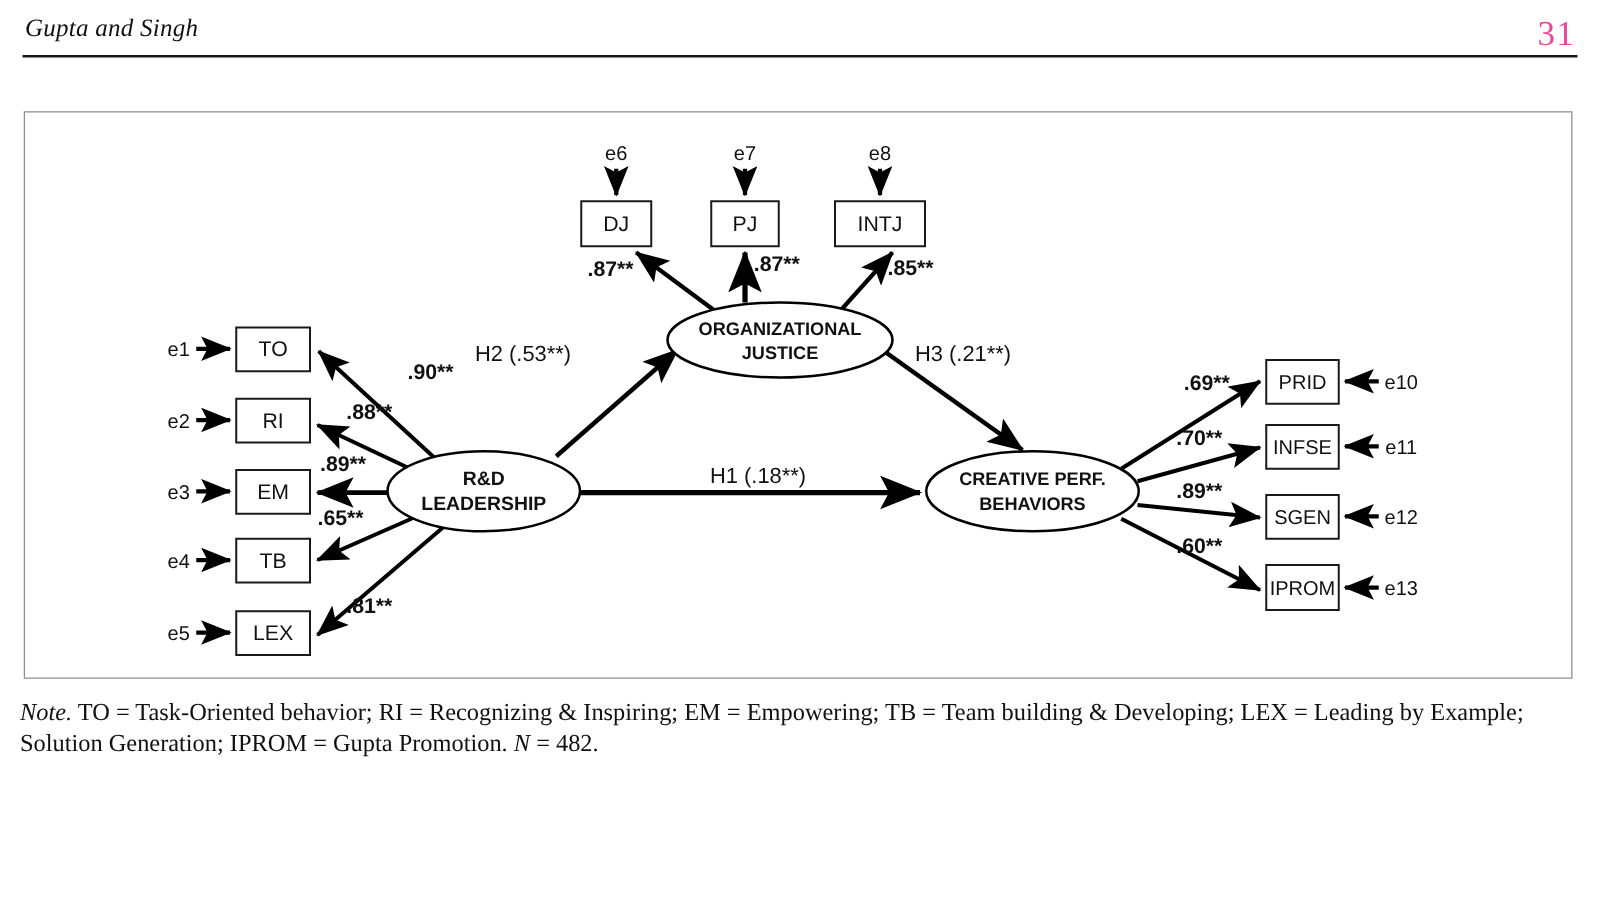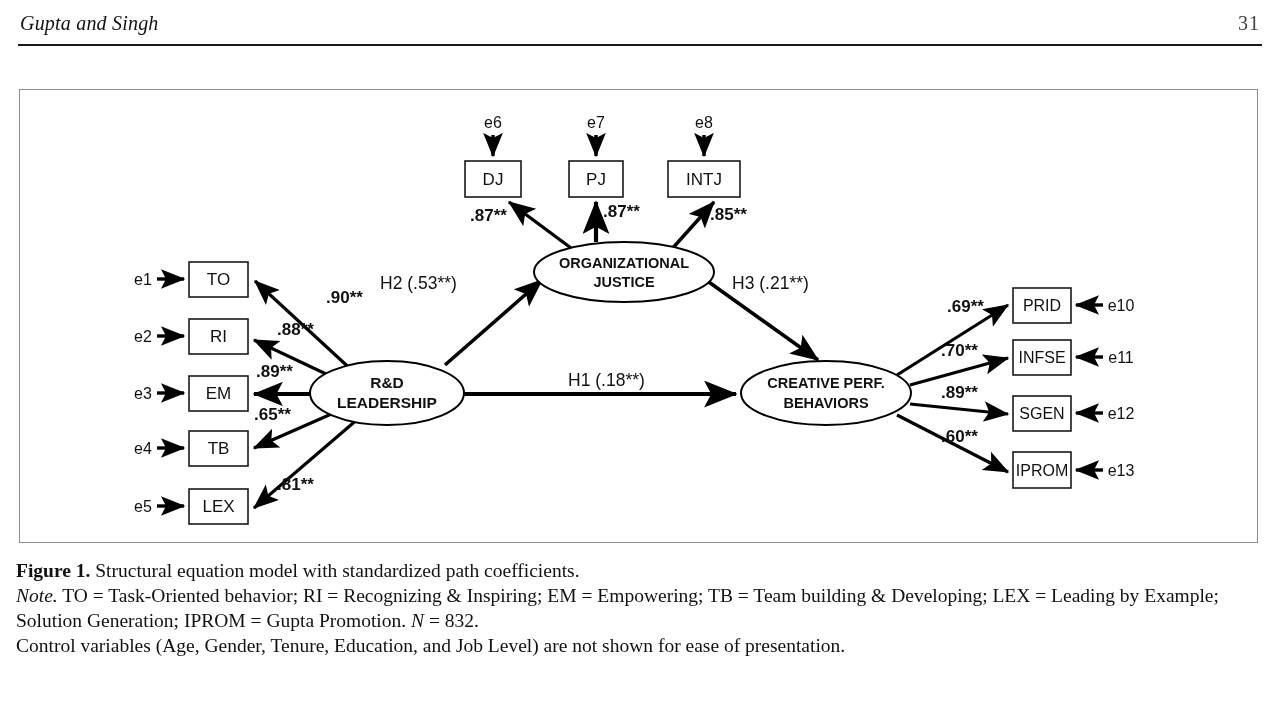--- a/index.html
+++ b/index.html
@@ -27,22 +27,22 @@
     font-family: "Liberation Serif", serif;
     font-style: italic;
     font-size: 20px;
     color: #111;
     letter-spacing: 0.2px;
   }
   #running-head .rh-right {
     position: absolute;
     right: 20px; top: 2px;
     font-family: "Liberation Serif", serif;
-    font-size: 20px;
-    color: #404040;
+    font-size: 28px;
+    color: #ec4899;
     letter-spacing: 1px;
   }
   #running-head .rh-rule {
     position: absolute;
     left: 18px; top: 34px;
     width: 1244px; height: 2px;
     background: #1a1a1a;
   }
 
   
@@ -256,26 +256,20 @@
       <g>
         <ellipse cx="806" cy="303" rx="85" ry="32" fill="#fff" stroke="#000" stroke-width="2"></ellipse>
         <text x="806" y="298" text-anchor="middle" font-family="Liberation Sans, sans-serif" font-size="14.5" font-weight="bold" fill="#111">CREATIVE PERF.</text>
         <text x="806" y="318" text-anchor="middle" font-family="Liberation Sans, sans-serif" font-size="14.5" font-weight="bold" fill="#111">BEHAVIORS</text>
       </g>
     </svg>
   </div>
 
   <div id="caption">
     <div class="cap-line">
-      <span class="cap-title-label">Figure 1.</span><span> Structural equation model with standardized path coefficients.</span>
-    </div>
-    <div class="cap-line">
       <span class="cap-note-label">Note.</span><span> TO = Task-Oriented behavior; RI = Recognizing &amp; Inspiring; EM = Empowering; TB = Team building &amp; Developing; LEX = Leading by Example;</span>
     </div>
     <div class="cap-line">
-      <span>Solution Generation; IPROM = Gupta Promotion. </span><span class="cap-ital">N</span><span> = 832.</span>
-    </div>
-    <div class="cap-line">
-      <span>Control variables (Age, Gender, Tenure, Education, and Job Level) are not shown for ease of presentation.</span>
+      <span>Solution Generation; IPROM = Gupta Promotion. </span><span class="cap-ital">N</span><span> = 482.</span>
     </div>
   </div>
 
 </div>
 
 </body></html>

